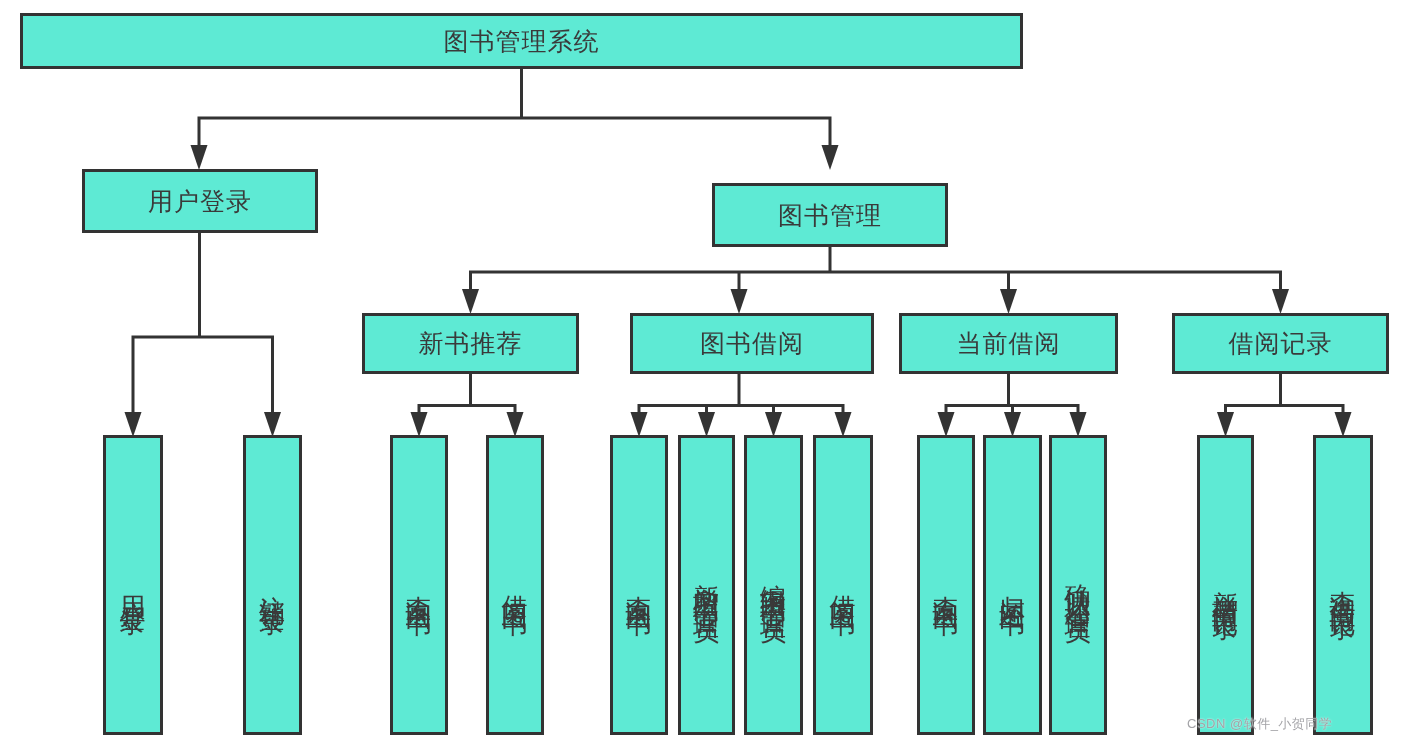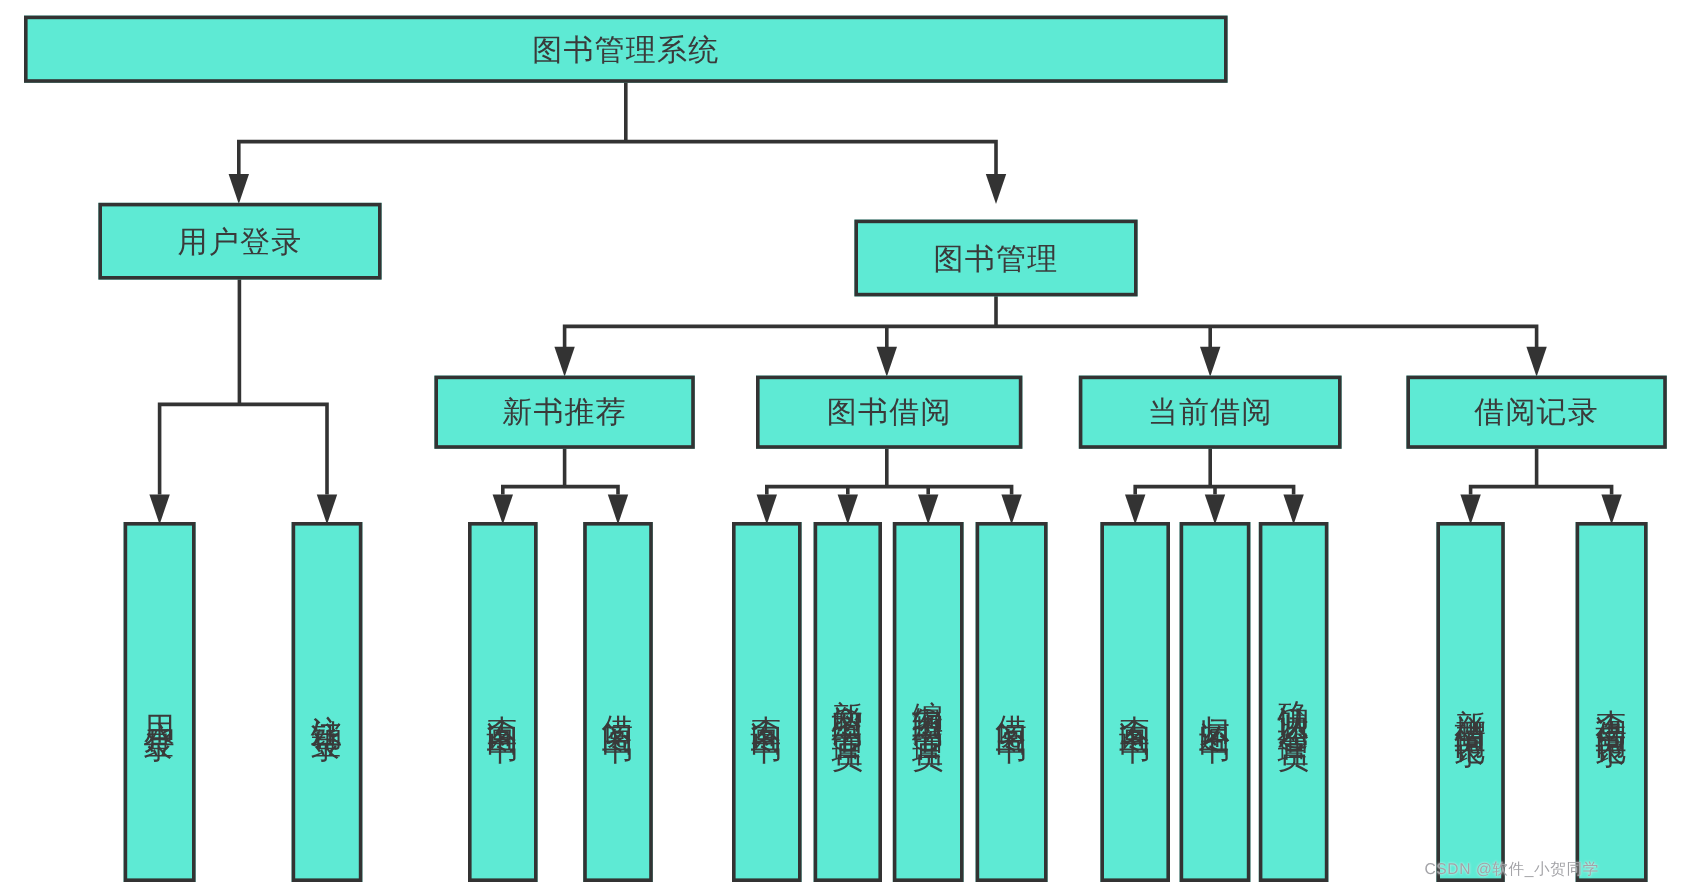--- a/index.html
+++ b/index.html
@@ -30,21 +30,21 @@
     font-size:26px;
     line-height:1;
     letter-spacing:5px;
     color:#3a3a3a;
   }
   
   .n-root { left:20px;  top:13px;  width:1003px; height:56px; }
   .n-l2a  { left:82px;  top:169px; width:236px;  height:64px; }
   .n-l2b  { left:712px; top:183px; width:236px;  height:64px; }
   .n-l3a  { left:362px; top:313px; width:217px;  height:61px; }
-  .n-l3b  { left:630px; top:313px; width:222px;  height:61px; }
+  .n-l3b  { left:630px; top:313px; width:244px;  height:61px; }
   .n-l3c  { left:899px; top:313px; width:219px;  height:61px; }
   .n-l3d  { left:1172px;top:313px; width:217px;  height:61px; }
   .leaf   { top:435px; height:300px; }
   .lf-0  { left:103px;  width:60px; }
   .lf-1  { left:243px;  width:59px; }
   .lf-2  { left:390px;  width:58px; }
   .lf-3  { left:486px;  width:58px; }
   .lf-4  { left:610px;  width:58px; }
   .lf-5  { left:678px;  width:57px; }
   .lf-6  { left:744px;  width:59px; }

